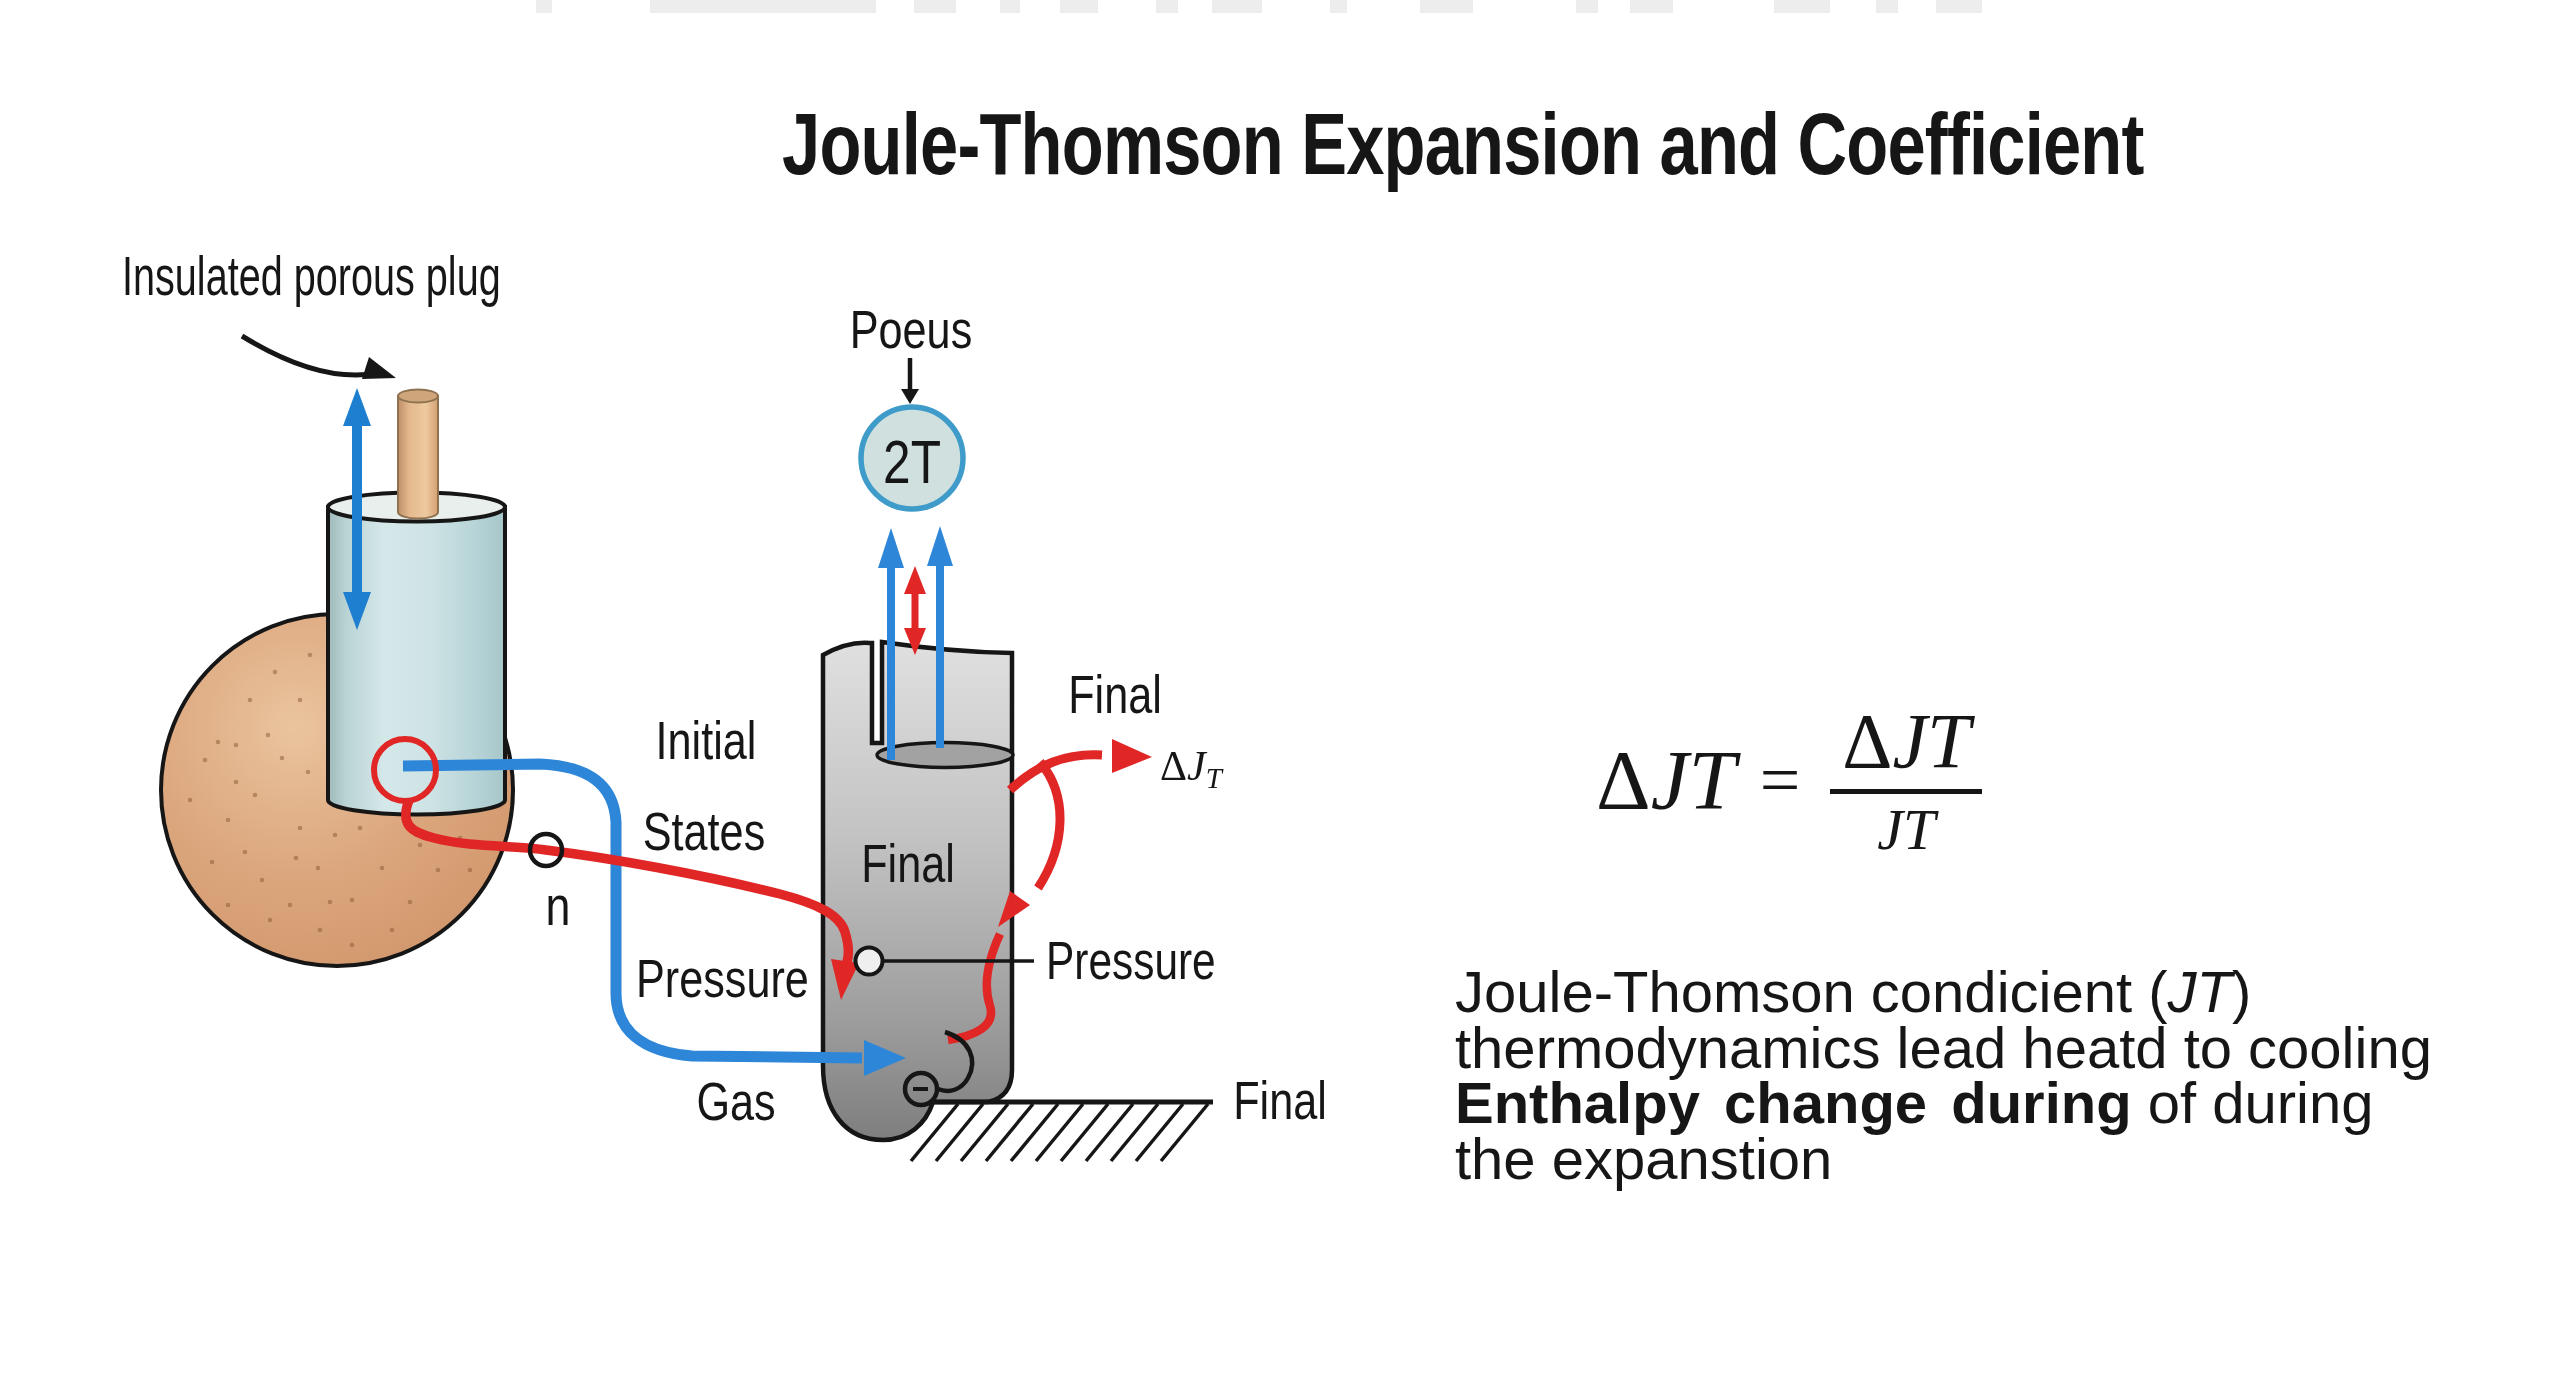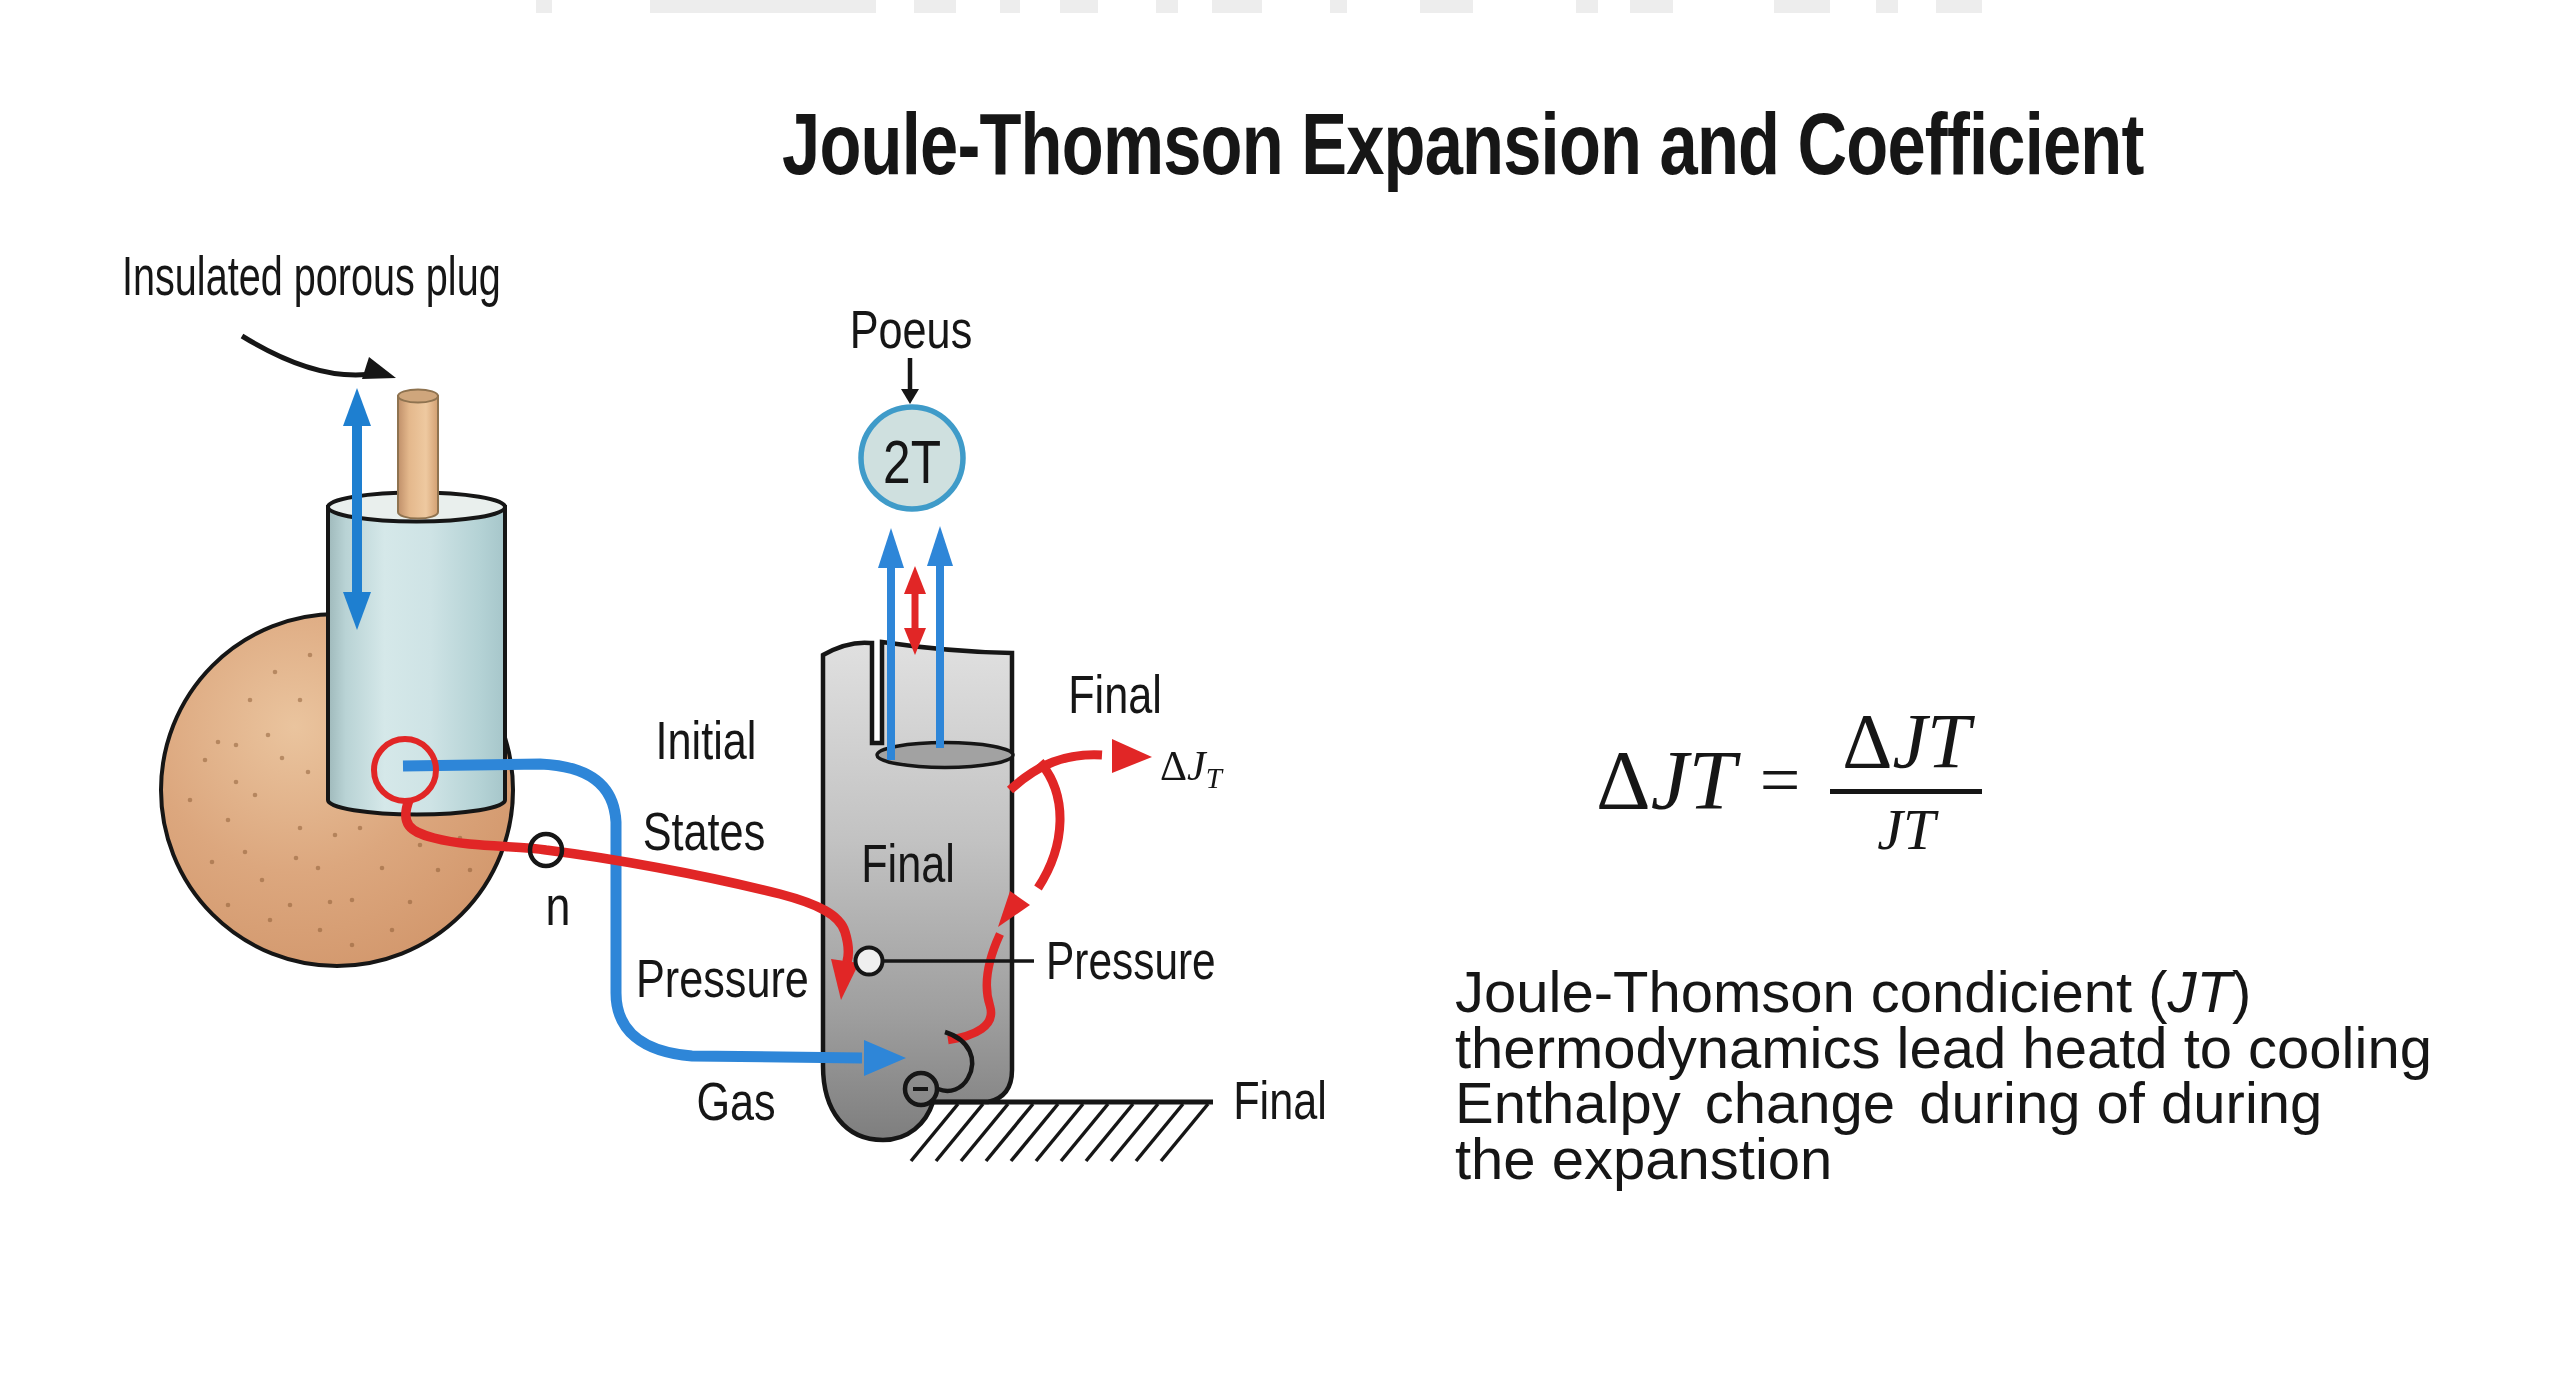--- a/index.html
+++ b/index.html
@@ -34,21 +34,21 @@
   .formula .lhs{font-size:85px;line-height:1;}
   .formula .eq{font-size:72px;line-height:1;}
   .formula .it{font-style:italic;}
   .frac{display:flex;flex-direction:column;align-items:center;padding:0 6px;}
   .frac .num{font-size:78px;line-height:1;padding:0 12px;}
   .frac .bar{align-self:stretch;height:0;border-top:5px solid var(--ink,#161616);margin:9px 0 7px;}
   .frac .den{font-size:58px;line-height:1;font-style:italic;}
   .notes{position:absolute;left:1455px;top:964px;font-size:58px;line-height:55.5px;
          white-space:nowrap;color:var(--ink,#161616);}
   .notes .it{font-style:italic;}
-  .notes .b{font-weight:400;word-spacing:8px;}
+  .notes .b{font-weight:700;word-spacing:8px;}
   
   .ink-s{stroke:var(--ink,#161616);}
   .red-s{stroke:var(--accent-red,#e12626);fill:none;}
   .red-f{fill:var(--accent-red,#e12626);}
   .blue-s{stroke:var(--accent-blue,#2e86d8);fill:none;}
   .blue-f{fill:var(--accent-blue,#2e86d8);}
   .dblue-s{stroke:var(--arrow-blue,#1e7fd0);}
   .dblue-f{fill:var(--arrow-blue,#1e7fd0);}
 </style>
 </head>

